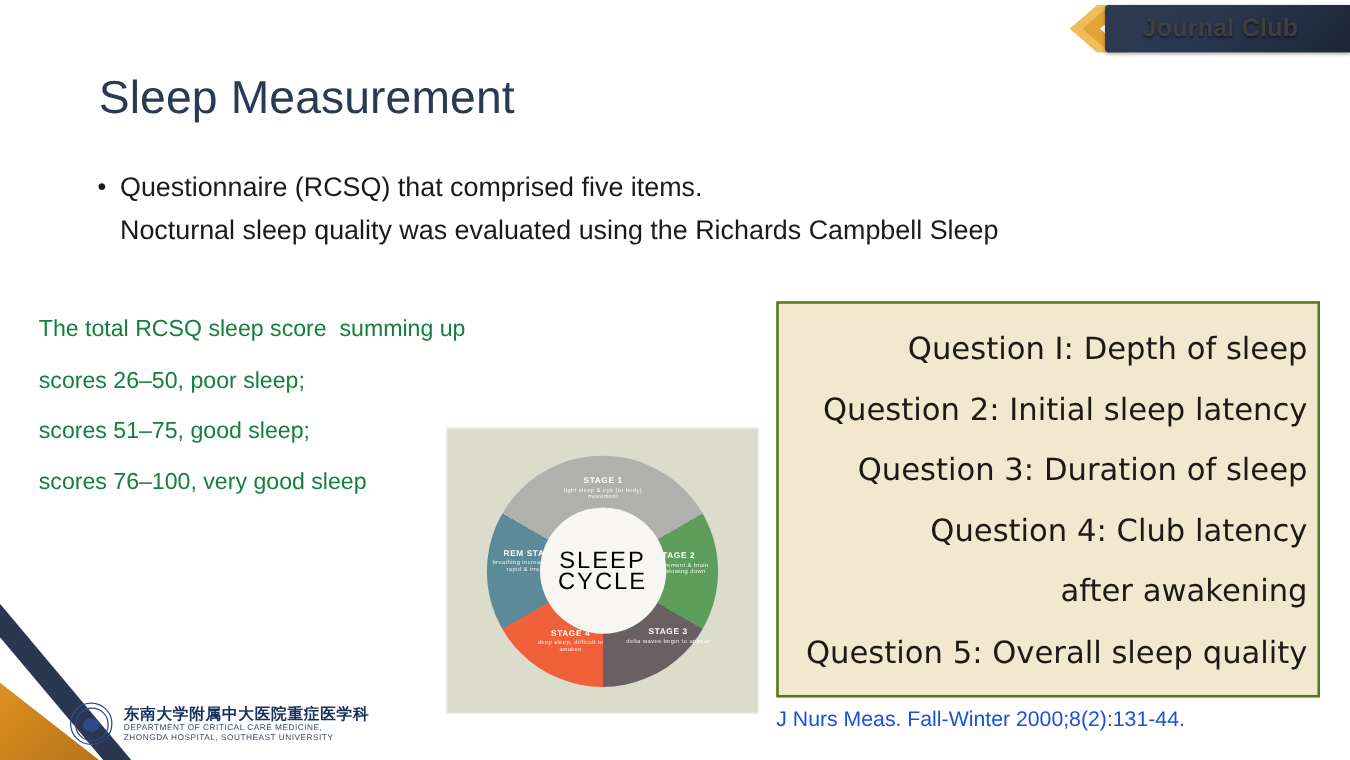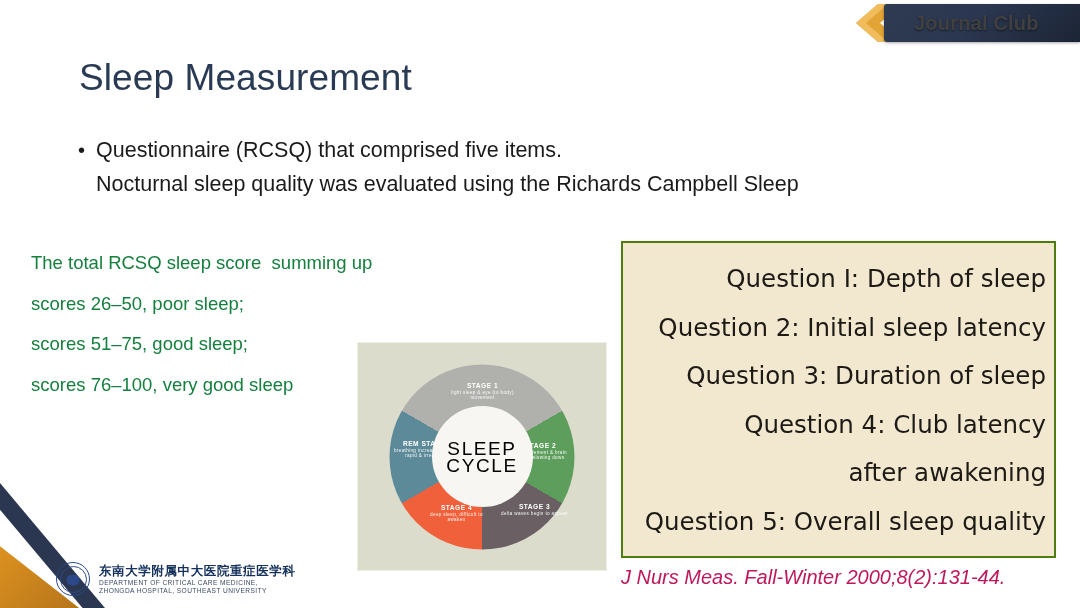--- a/index.html
+++ b/index.html
@@ -61,21 +61,21 @@
 
   
   .qbox{position:absolute;left:621px;top:241px;width:435px;height:317px;
       background:#f1e8cf;border:2px solid #4d7c0f;box-sizing:border-box;text-align:right;}
   .qlist{position:absolute;left:14px;top:12px;right:8px;}
   .qline{font-size:24.5px;color:#1d1a16;line-height:48.5px;white-space:pre;
       font-family:"DejaVu Sans","Liberation Sans",sans-serif;font-weight:400;}
   .qline.indent{padding-left:34px;}
 
   
-  .citation{position:absolute;left:621px;top:566px;font-size:20px;color:#be185d;font-style:italic;}
+  .citation{position:absolute;left:621px;top:566px;font-size:17px;color:#1d4ed8;}
 
   
   .corner{position:absolute;left:0;bottom:0;width:108px;height:126px;overflow:hidden;}
   .corner-gold{position:absolute;left:-34px;bottom:-10px;width:126px;height:126px;
       background:linear-gradient(135deg,#e8a32a 0%,#d98f1f 40%,#b0701a 100%);
       clip-path:polygon(0% 22%,100% 100%,0% 100%);}
   .corner-navy{position:absolute;left:-30px;bottom:-6px;width:140px;height:140px;
       background:#2b3750;
       clip-path:polygon(0% 0%,16% 0%,100% 100%,84% 100%);}
 

